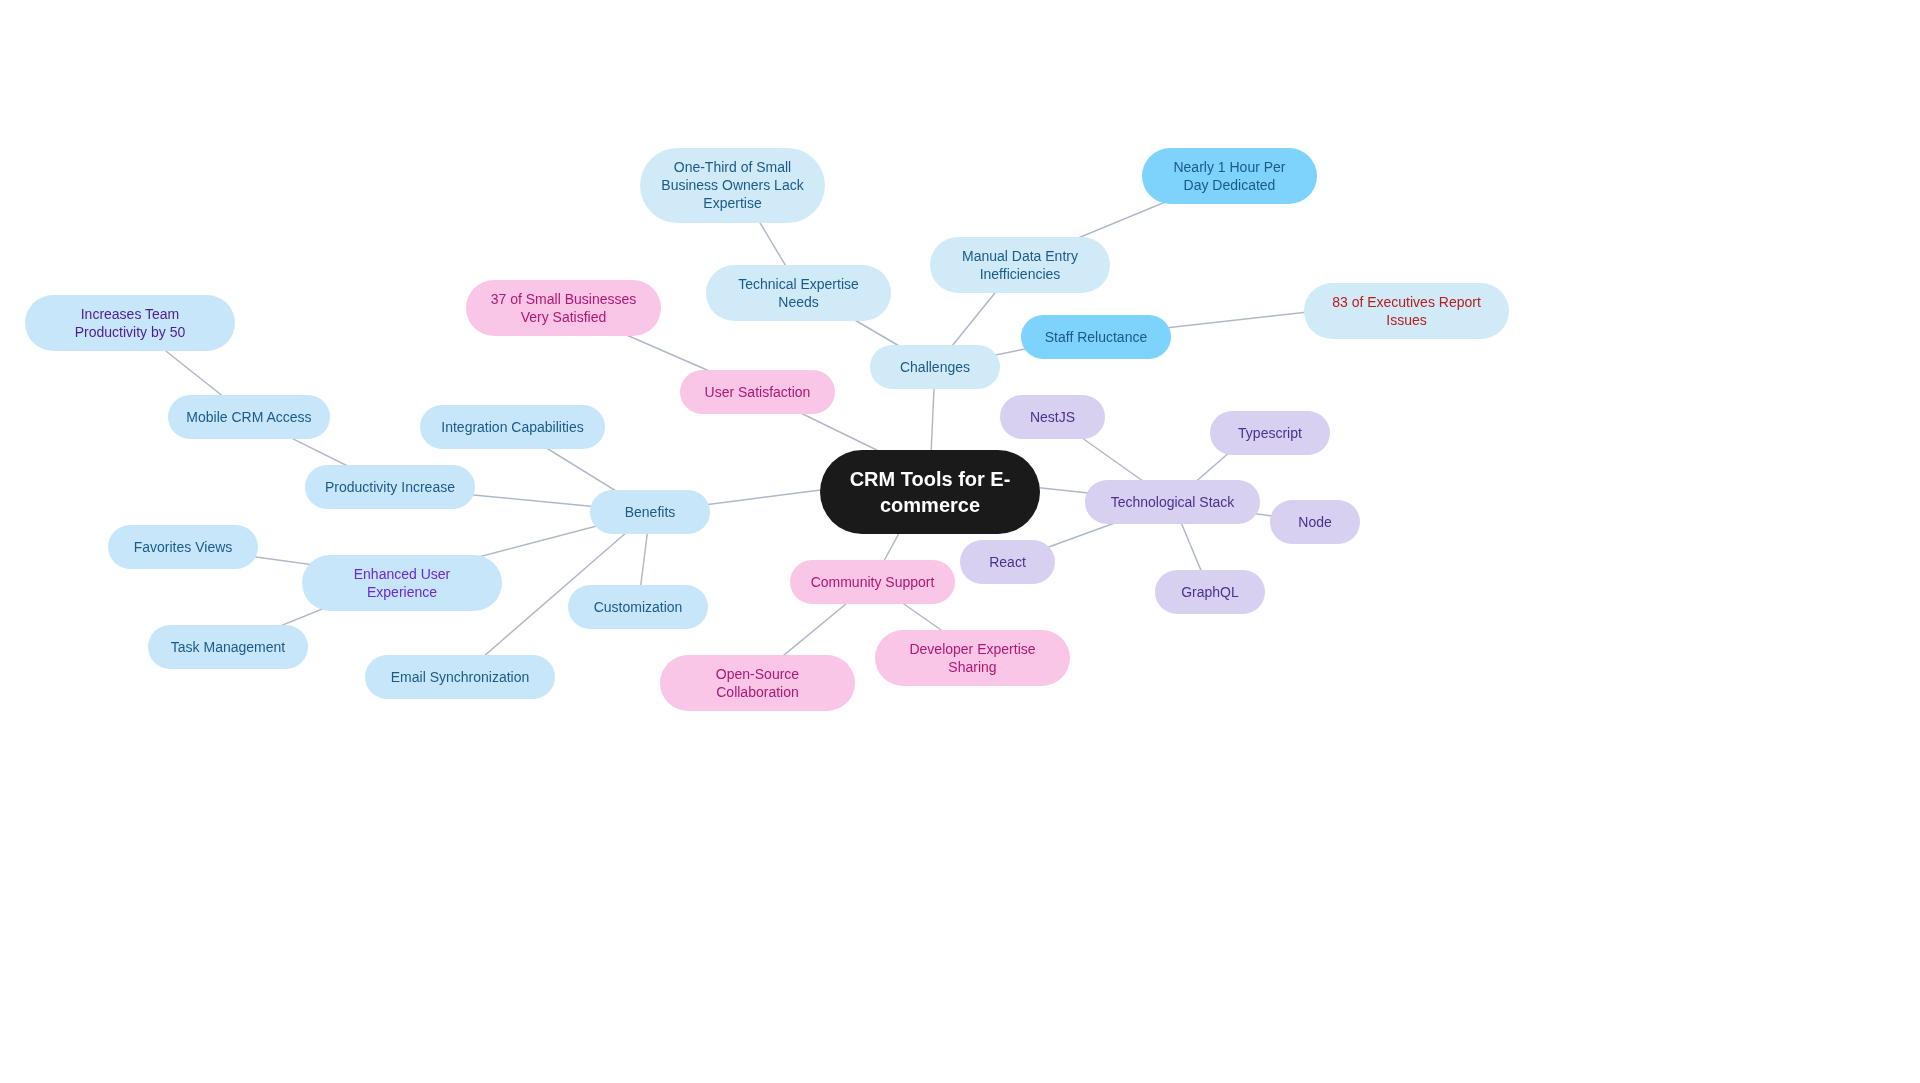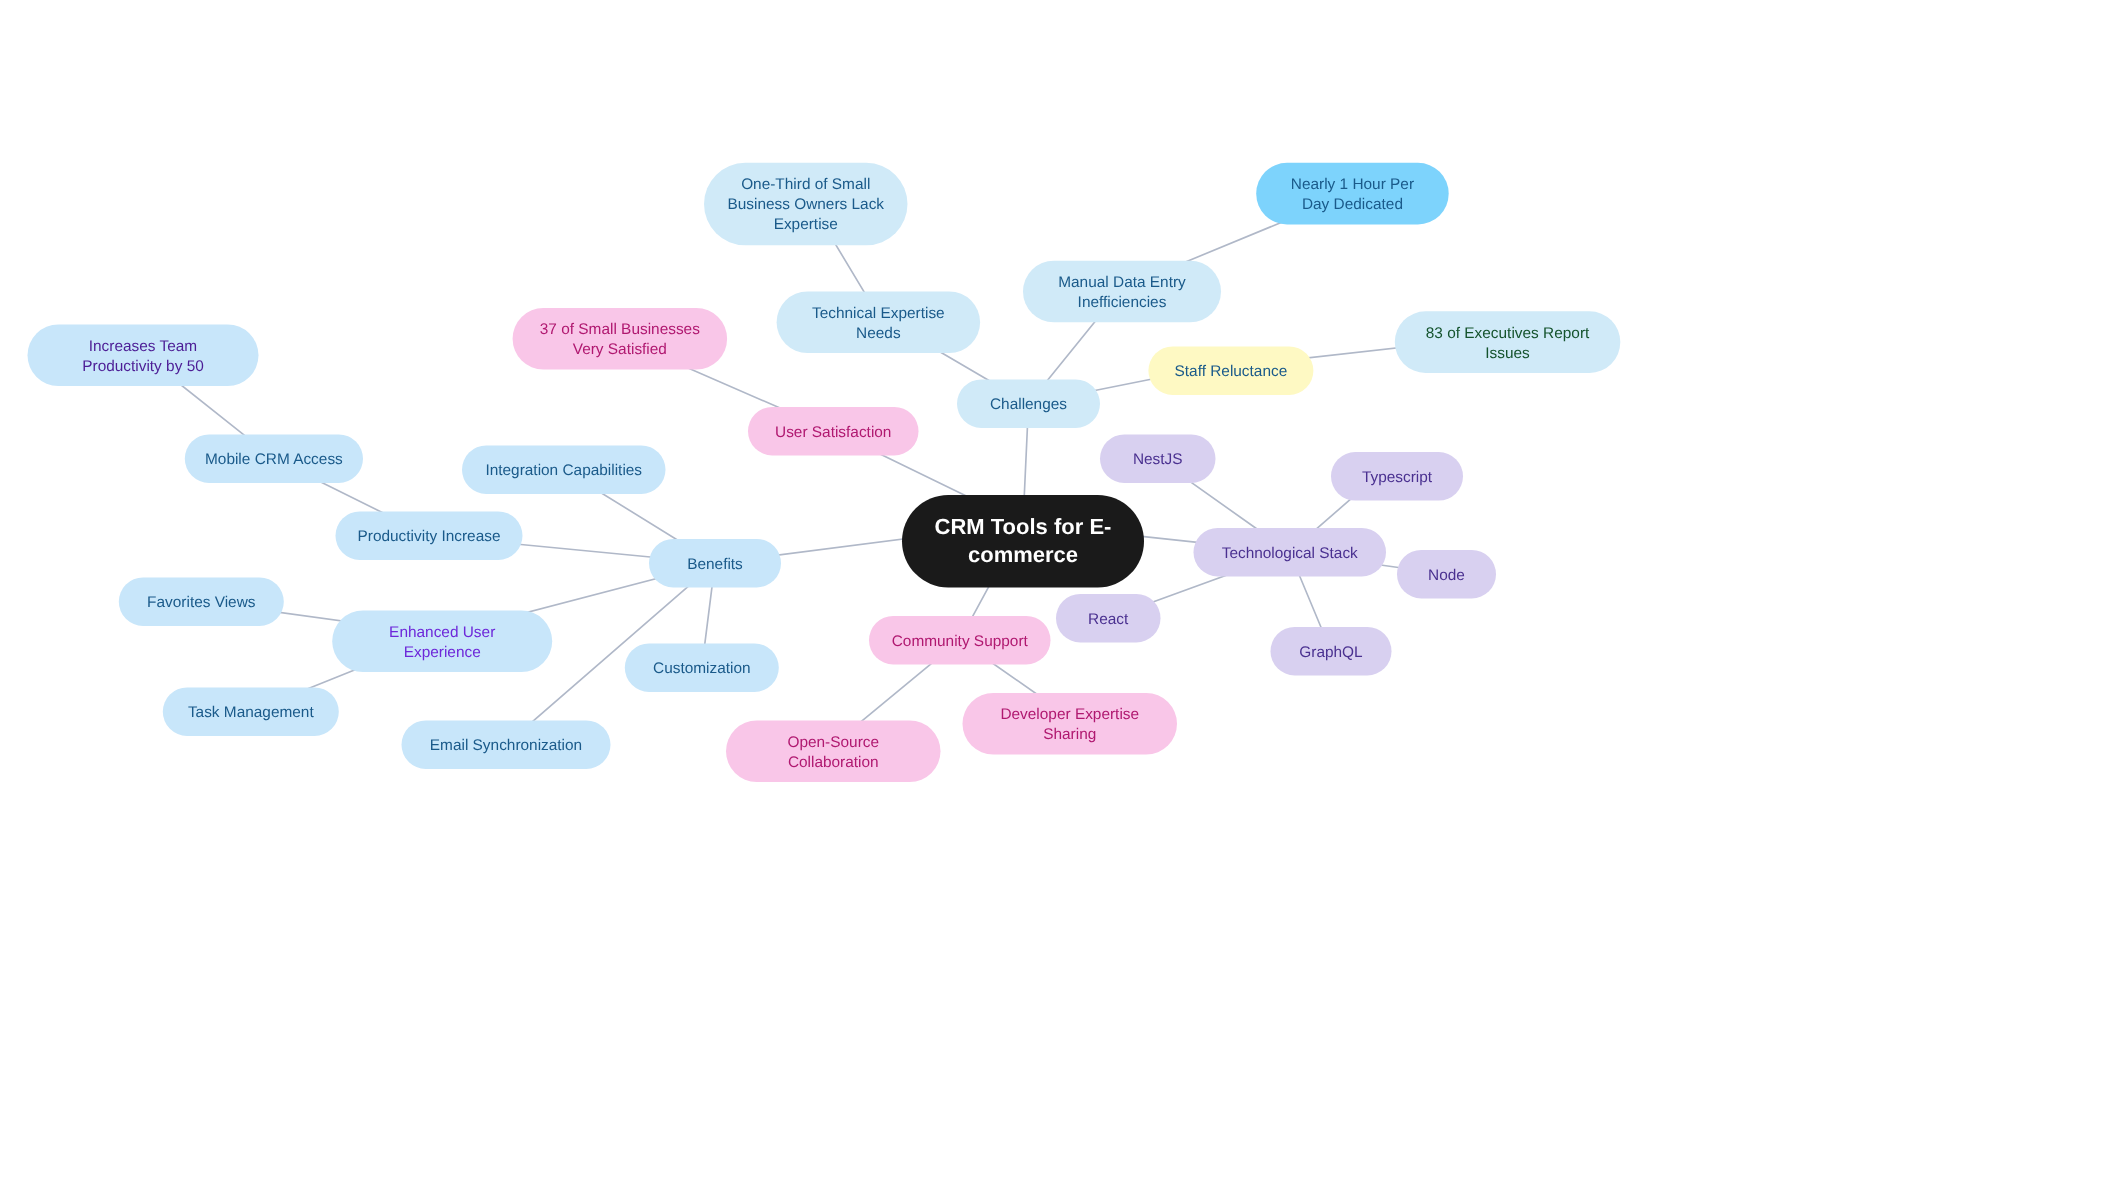--- a/index.html
+++ b/index.html
@@ -125,33 +125,33 @@
     </div>
     <div class="node" style="background: rgb(200, 230, 250); color: #4c1d95; left: 25px; top: 295px; width: 210px; min-height: 55px;">
       <span>Increases Team Productivity by 50</span>
     </div>
     <div class="node" style="background: rgb(208, 234, 248); color: rgb(26, 90, 138); left: 706px; top: 265px; width: 185px; min-height: 44px;">
       <span>Technical Expertise Needs</span>
     </div>
     <div class="node" style="background: rgb(208, 234, 248); color: rgb(26, 90, 138); left: 930px; top: 237px; width: 180px; min-height: 50px;">
       <span>Manual Data Entry Inefficiencies</span>
     </div>
-    <div class="node" style="background: #fef9c3; color: rgb(26, 90, 138); left: 1044px; top: 315px; width: 150px; min-height: 44px; text-align: center;">
+    <div class="node" style="background: #7dd3fc; color: rgb(26, 90, 138); left: 1021px; top: 315px; width: 150px; min-height: 44px; text-align: center;">
       <span>Staff Reluctance</span>
     </div>
     <div class="node" style="background: rgb(208, 234, 248); color: rgb(26, 90, 138); left: 640px; top: 148px; width: 185px; min-height: 58px;">
       <span>One-Third of Small Business Owners Lack Expertise</span>
     </div>
     <div class="node" style="background: rgb(249, 198, 232); color: rgb(176, 24, 112); left: 466px; top: 280px; width: 195px; min-height: 55px;">
       <span>37 of Small Businesses Very Satisfied</span>
     </div>
     <div class="node" style="background: #7dd3fc; color: rgb(26, 90, 138); left: 1142px; top: 148px; width: 175px; min-height: 55px;">
       <span>Nearly 1 Hour Per Day Dedicated</span>
     </div>
-    <div class="node" style="background: rgb(208, 234, 248); color: #14532d; left: 1268px; top: 283px; width: 205px; min-height: 44px;">
+    <div class="node" style="background: rgb(208, 234, 248); color: #b91c1c; left: 1304px; top: 283px; width: 205px; min-height: 44px;">
       <span>83 of Executives Report Issues</span>
     </div>
     <div class="node" style="background: rgb(216, 208, 240); color: rgb(74, 48, 144); left: 1000px; top: 395px; width: 105px; min-height: 44px;">
       <span>NestJS</span>
     </div>
     <div class="node" style="background: rgb(216, 208, 240); color: rgb(74, 48, 144); left: 1210px; top: 395px; width: 120px; min-height: 44px; margin-top: 16px;">
       <span>Typescript</span>
     </div>
     <div class="node" style="background: rgb(216, 208, 240); color: rgb(74, 48, 144); left: 1270px; top: 500px; width: 90px; min-height: 44px; text-align: right;">
       <span>Node</span>

